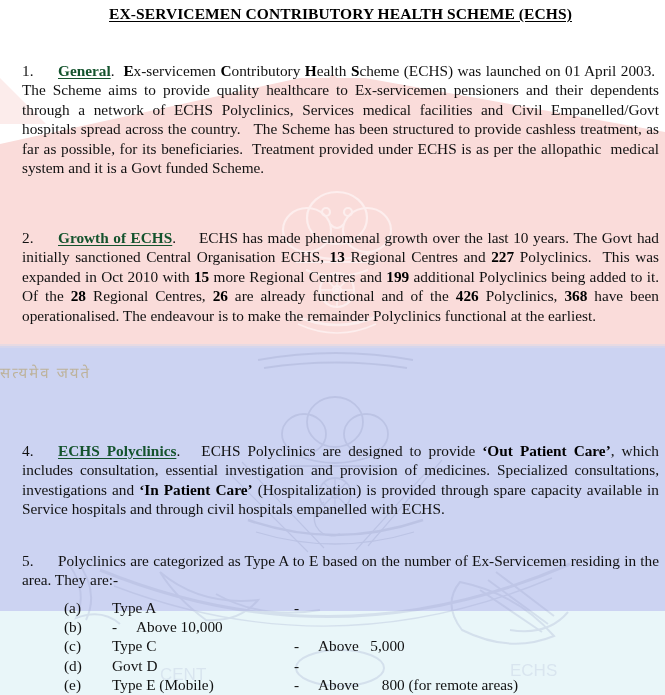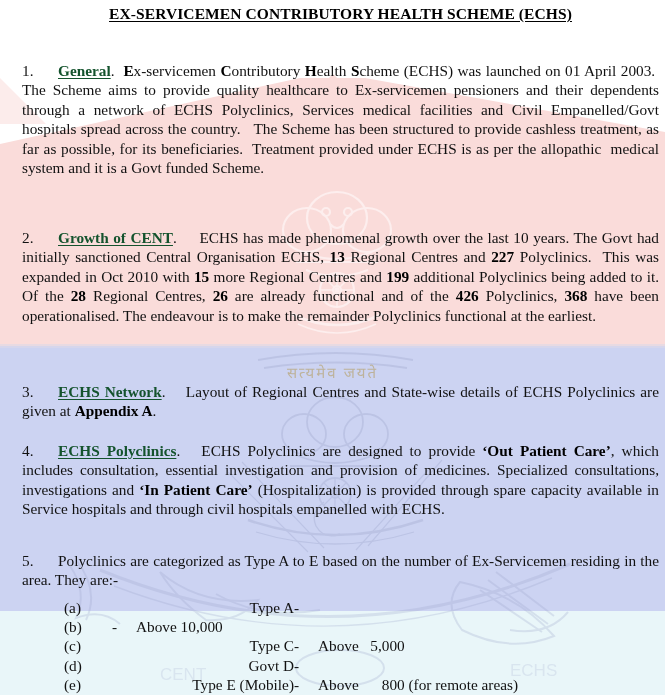--- a/index.html
+++ b/index.html
@@ -48,21 +48,21 @@
   
   #seam{position:absolute;top:344px;left:0;width:665px;height:4px;background:#dcd8e8;opacity:.6;}
 
   
   .wm{position:absolute;pointer-events:none;}
   #wm-top{top:178px;left:262px;width:150px;height:175px;opacity:.55;}
   #wm-mid{top:352px;left:228px;width:215px;height:250px;opacity:.40;}
   #wm-bot{top:560px;left:40px;width:590px;height:135px;opacity:.30;}
   #wm-satya{
     position:absolute;top:362px;left:0;width:665px;
-    text-align:center;font-size:15px;letter-spacing:2px;
+    text-align:left;font-size:15px;letter-spacing:2px;
     color:#b9a87e;opacity:.75;pointer-events:none;
     font-family:"Liberation Sans","DejaVu Sans",sans-serif;
   }
 
   
   #content{
     position:absolute;left:8px;top:0;width:665px;height:695px;
     padding:0;
   }
   #doc-title{
@@ -97,21 +97,21 @@
   #p4{top:441px;}
   #p5{top:551px;}
 
   
   #sublist{
     position:absolute;left:56px;top:598px;width:600px;
     font-size:15.3px;line-height:19.2px;color:#111;
   }
   #sublist .row{display:flex;white-space:pre;}
   #sublist .c-lab {width:48px;}
-  #sublist .c-type{width:182px;text-align:right;}
+  #sublist .c-type{width:182px;}
   #sublist .c-dash{width:24px;}
   #sublist .c-val {flex:1;}
 </style>
 </head>
 <body>
 
 <div id="page">
 
   <div class="bg-layer">
     <div class="band" id="band-pink"></div>
@@ -186,28 +186,24 @@
   <div id="content">
 
     <div id="doc-title">EX-SERVICEMEN CONTRIBUTORY HEALTH SCHEME (ECHS)</div>
 
     <div class="para" id="p1">
       <span class="num">1.</span><span class="redhead">General</span>.&nbsp;
       <span><b>E</b>x-servicemen <b>C</b>ontributory <b>H</b>ealth <b>S</b>cheme (ECHS) was launched on 01 April 2003.&nbsp; The Scheme aims to provide quality healthcare to Ex-servicemen pensioners and their dependents through a network of ECHS Polyclinics, Services medical facilities and Civil Empanelled/Govt hospitals spread across the country.&nbsp;&nbsp; The Scheme has been structured to provide cashless treatment, as far as possible, for its beneficiaries.&nbsp; Treatment provided under ECHS is as per the allopathic&nbsp; medical system and it is a Govt funded Scheme.</span>
     </div>
 
     <div class="para" id="p2">
-      <span class="num">2.</span><span class="redhead">Growth of CENT</span>.&nbsp;&nbsp;&nbsp;&nbsp;
+      <span class="num">2.</span><span class="redhead">Growth of ECHS</span>.&nbsp;&nbsp;&nbsp;&nbsp;
       <span>ECHS has made phenomenal growth over the last 10 years. The Govt had initially sanctioned Central Organisation ECHS, <b>13</b> Regional Centres and <b>227</b> Polyclinics.&nbsp; This was expanded in Oct 2010 with <b>15</b> more Regional Centres and <b>199</b> additional Polyclinics being added to it. Of the <b>28</b> Regional Centres, <b>26</b> are already functional and of the <b>426</b> Polyclinics, <b>368</b> have been operationalised. The endeavour is to make the remainder Polyclinics functional at the earliest.</span>
     </div>
 
-    <div class="para" id="p3">
-      <span class="num">3.</span><span class="redhead">ECHS Network</span>.&nbsp;&nbsp;&nbsp;
-      <span>Layout of Regional Centres and State-wise details of ECHS Polyclinics are given at <b>Appendix A</b>.</span>
-    </div>
 
     <div class="para" id="p4">
       <span class="num">4.</span><span class="redhead">ECHS Polyclinics</span>.&nbsp;&nbsp;
       <span>ECHS Polyclinics are designed to provide <b>‘Out Patient Care’</b>, which includes consultation, essential investigation and provision of medicines. Specialized consultations, investigations and <b>‘In Patient Care’</b> (Hospitalization) is provided through spare capacity available in Service hospitals and through civil hospitals empanelled with ECHS.</span>
     </div>
 
     <div class="para" id="p5">
       <span class="num">5.</span><span>Polyclinics are categorized as Type A to E based on the number of Ex-Servicemen residing in the area. They are:-</span>
     </div>
 

